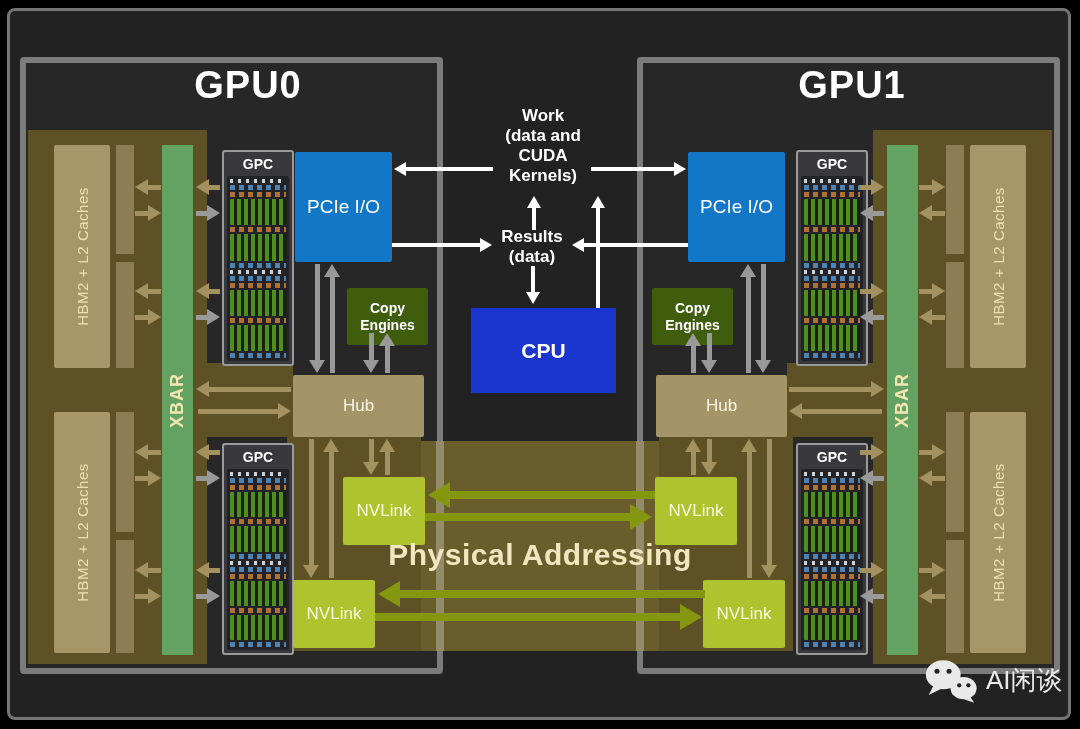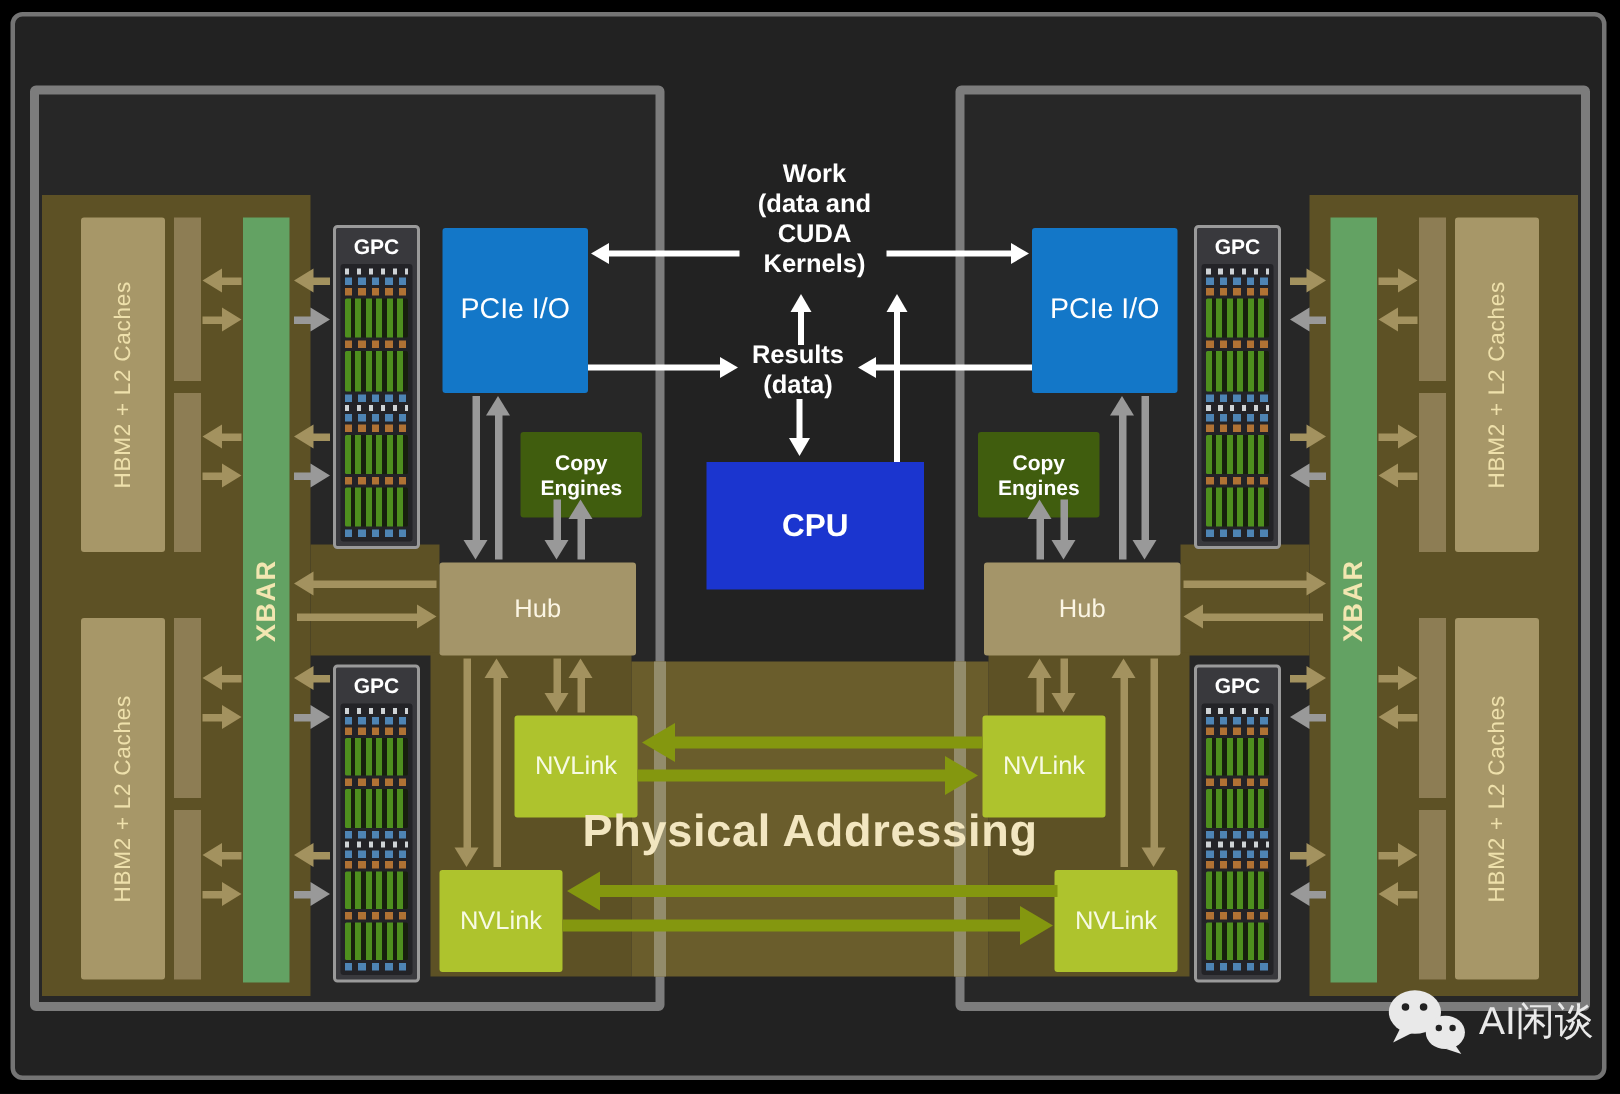--- a/index.html
+++ b/index.html
@@ -38,21 +38,21 @@
   .st3{top:412px;height:120px;} .st4{top:540px;height:113px;}
 
   .xbar{width:31px;top:145px;height:510px;background:var(--xbar-green,#63a263);}
   #xbar0{left:162px;} #xbar1{left:887px;}
 
   .vlabel{position:absolute;inset:0;display:flex;align-items:center;justify-content:center;}
   .vlabel > span{transform:rotate(-90deg);white-space:nowrap;}
   .hbm .vlabel span{color:var(--hbm-text,#eee0ab);font-size:15px;letter-spacing:.5px;}
   .xbar .vlabel span{color:var(--xbar-text,#f2e6b1);font-size:18px;font-weight:bold;letter-spacing:1px;}
 
-  .gpc{width:58px;border:2px solid #9a9a9a;background:#39393d;border-radius:3px;
+  .gpc{width:72px;border:2px solid #9a9a9a;background:#39393d;border-radius:3px;
        display:flex;flex-direction:column;}
   #gpc0t{left:222px;top:150px;height:216px;} #gpc0b{left:222px;top:443px;height:212px;}
   #gpc1t{left:796px;top:150px;height:216px;} #gpc1b{left:796px;top:443px;height:212px;}
   .gpc-head{height:24px;color:#fff;font-weight:bold;font-size:14px;display:flex;
             align-items:center;justify-content:center;}
   .gpc-body{flex:1;margin:0 3px 3px;background:#232327;border-radius:2px;
             display:flex;flex-direction:column;padding:2px 2px;}
   .prow{margin:1px 1px;}
   .prow-w{height:4px;background:repeating-linear-gradient(90deg,#cfd3d6 0 3px,transparent 3px 8px);}
   .prow-b{height:5px;background:repeating-linear-gradient(90deg,#4e84b4 0 5px,transparent 5px 9px);}
@@ -383,20 +383,22 @@
       <div style="top: 243px; height: 4px; width: 105px; left: 583px; background: rgb(255, 255, 255);"></div>
       <div style="width: 0px; height: 0px; border-top: 7.5px solid transparent; border-bottom: 7.5px solid transparent; top: 237.5px; left: 572px; border-right: 12px solid rgb(255, 255, 255);"></div>
       <div style="left: 532px; width: 4px; height: 23px; top: 207px; background: rgb(255, 255, 255);"></div>
       <div style="width: 0px; height: 0px; border-left: 7.5px solid transparent; border-right: 7.5px solid transparent; left: 526.5px; top: 196px; border-bottom: 12px solid rgb(255, 255, 255);"></div>
       <div style="left: 531px; width: 4px; height: 27px; top: 266px; background: rgb(255, 255, 255);"></div>
       <div style="width: 0px; height: 0px; border-left: 7.5px solid transparent; border-right: 7.5px solid transparent; left: 525.5px; top: 292px; border-top: 12px solid rgb(255, 255, 255);"></div>
       <div style="left: 596px; width: 4px; height: 101px; top: 207px; background: rgb(255, 255, 255);"></div>
       <div style="width: 0px; height: 0px; border-left: 7.5px solid transparent; border-right: 7.5px solid transparent; left: 590.5px; top: 196px; border-bottom: 12px solid rgb(255, 255, 255);"></div>
     </div>
 
+  <div class="abs gtitle" id="gpu0-title">GPU0</div>
+  <div class="abs gtitle" id="gpu1-title">GPU1</div>
 
   <div class="abs" id="work">
     <span style="display:block">Work</span>
     <span style="display:block">(data and</span>
     <span style="display:block">CUDA</span>
     <span style="display:block">Kernels)</span>
   </div>
   <div class="abs" id="results">
     <span style="display:block">Results</span>
     <span style="display:block">(data)</span>

